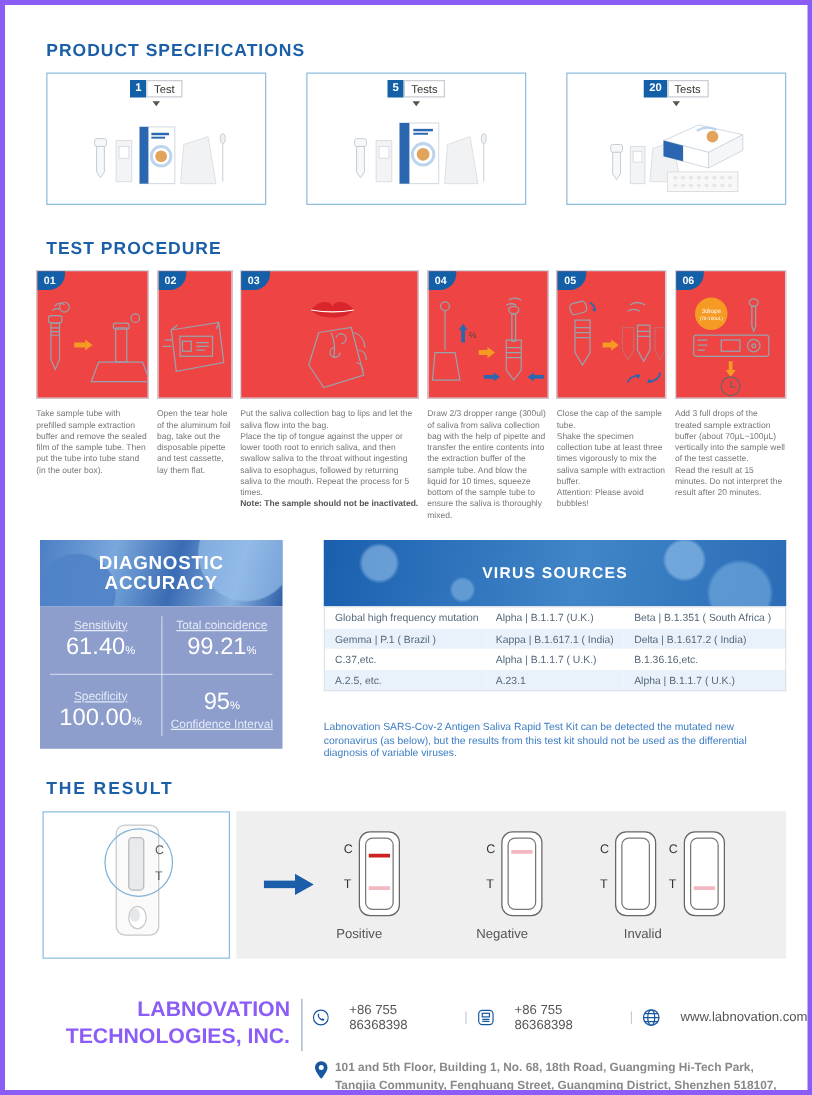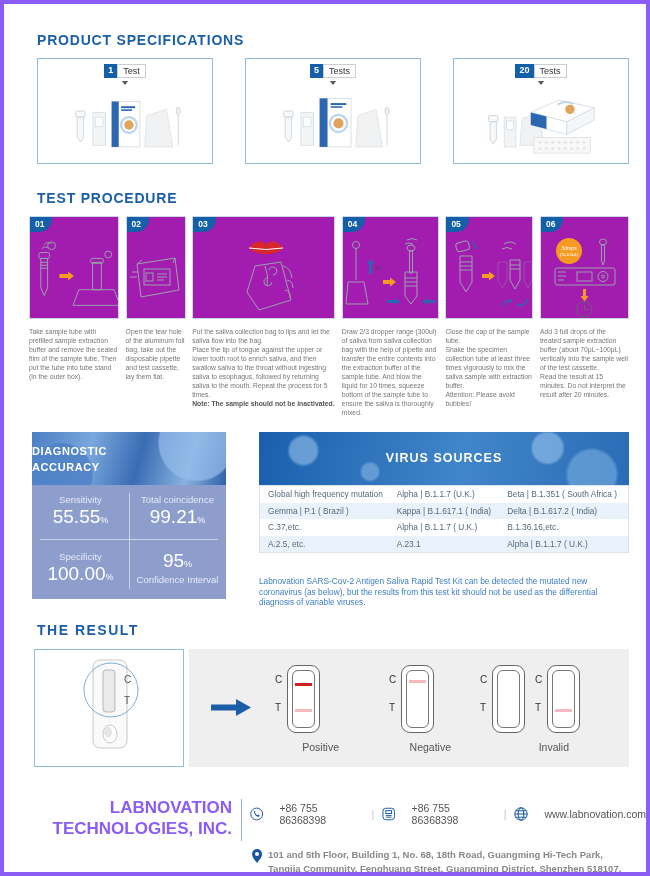--- a/index.html
+++ b/index.html
@@ -11,39 +11,39 @@
   .spec-box{flex:1;border:1px solid #8fbedd;position:relative;box-sizing:border-box;}
   .spec-badge{display:flex;justify-content:center;margin-top:5px;}
   .spec-badge .num{background:#1360a8;color:#fff;font-size:9px;font-weight:bold;padding:1px 4px;}
   .spec-badge .lbl{border:1px solid #c9ced4;background:#fff;color:#333;font-size:9px;padding:1px 5px;}
   .spec-tri{width:0;height:0;border-left:3.5px solid transparent;border-right:3.5px solid transparent;border-top:4.5px solid #555;margin:3px auto 0;}
   .spec-art{position:absolute;left:0;bottom:2px;width:100%;height:72px;}
 
   
   .proc-grid{position:absolute;left:25px;top:212px;width:600px;display:flex;justify-content:space-between;}
   .c1{width:90px}.c2{width:60px}.c3{width:143px}.c4{width:97px}.c5{width:88px}.c6{width:89px}
-  .proc-box{height:103px;border:1px solid #ccd8e4;position:relative;box-sizing:border-box;background:#a21caf;}
+  .proc-box{height:103px;border:1px solid #ccd8e4;position:relative;box-sizing:border-box;background:#ef4444;}
   .proc-num{position:absolute;top:0;left:0;background:#1360a8;color:#fff;font-size:8.5px;font-weight:bold;padding:2px 8px 3px 5px;border-radius:0 0 13px 0;}
   .proc-art{position:absolute;left:0;bottom:0;width:100%;height:82px;}
   .proc-text{margin-top:8px;font-size:6.8px;line-height:9px;color:#777;white-space:pre-line;}
   .proc-note{font-size:6.8px;line-height:9px;color:#555;font-weight:bold;white-space:pre-line;}
 
   
   .panel-acc{position:absolute;left:28px;top:428px;width:194px;}
   .acc-header{height:53px;background:
      radial-gradient(circle at 15% 80%, rgba(80,130,200,.9) 0 18%, transparent 19%),
      radial-gradient(circle at 85% 20%, rgba(150,190,235,.7) 0 22%, transparent 23%),
      linear-gradient(105deg,#4a7fc4 0%,#7aa7dc 30%,#3a6cb4 55%,#88b2e0 80%,#2f5fa8 100%);
-     color:#fff;font-weight:bold;font-size:11px;letter-spacing:.6px;
+     color:#fff;font-weight:bold;font-size:15px;letter-spacing:.6px;text-align:center;
      display:flex;flex-direction:column;justify-content:center;line-height:16px;}
   .acc-stats{height:114px;background:#8d9dcc;position:relative;display:grid;grid-template-columns:1fr 1fr;grid-template-rows:54px 60px;}
   .acc-stats::before{content:"";position:absolute;left:50%;top:8px;bottom:10px;width:1px;background:rgba(255,255,255,.55);}
   .acc-stats::after{content:"";position:absolute;top:54px;left:8px;right:8px;height:1px;background:rgba(255,255,255,.55);}
   .acc-cell{display:flex;flex-direction:column;justify-content:center;align-items:center;color:#fff;}
-  .acc-label{font-size:9.5px;color:#e6ebf7;margin-bottom:2px;}
+  .acc-label{font-size:9.5px;color:#e6ebf7;margin-bottom:2px;text-decoration:underline;}
   .acc-value{font-size:19px;line-height:20px;}
   .acc-unit{font-size:9px;}
 
   
   .panel-virus{position:absolute;left:255px;top:428px;width:370px;}
   .virus-header{height:53px;line-height:53px;text-align:center;color:#fff;font-weight:bold;font-size:12.5px;letter-spacing:1px;background:
      radial-gradient(circle at 12% 35%, rgba(160,200,240,.55) 0 4%, transparent 5%),
      radial-gradient(circle at 30% 75%, rgba(160,200,240,.45) 0 3%, transparent 4%),
      radial-gradient(circle at 78% 30%, rgba(170,210,245,.5) 0 5%, transparent 6%),
      radial-gradient(circle at 90% 80%, rgba(120,175,225,.6) 0 7%, transparent 8%),
@@ -58,21 +58,21 @@
   .result-panel{position:absolute;left:185px;top:645px;width:440px;height:118px;background:#efefef;}
   .arrow-svg{position:absolute;left:22px;top:50px;}
   .cassette{position:absolute;top:16px;width:33px;height:68px;border:1.6px solid #666;border-radius:9px;background:#fff;box-sizing:border-box;}
   .cassette .win{position:absolute;left:4px;right:4px;top:4px;bottom:4px;border:1.2px solid #777;border-radius:6px;}
   .line{position:absolute;left:2px;right:2px;height:3px;}
   .line-c-strong{top:12px;background:#cc2222;}
   .line-c-faint{top:9px;background:#f4b8c0;}
   .line-t-faint{top:38px;background:#f4b8c0;}
   .ct{position:absolute;font-size:10px;color:#333;left:-13px;}
   .ct-c{top:8px;} .ct-t{top:36px;}
-  .outcome{position:absolute;top:92px;width:70px;text-align:right;font-size:10.5px;color:#555;}
+  .outcome{position:absolute;top:92px;width:70px;text-align:left;font-size:10.5px;color:#555;}
 
   
   .company{position:absolute;left:25px;top:793px;width:203px;text-align:right;color:#8b5cf6;font-weight:bold;font-size:17px;line-height:21px;}
   .footer-div{position:absolute;left:237px;top:795px;width:1px;height:42px;background:#9ab0c8;}
   .contact-row{position:absolute;left:246px;top:798px;display:flex;align-items:center;gap:6px;font-size:10.5px;color:#555;}
   .contact-row .sep{color:#c2c8ce;margin:0 2px;}
   .contact-item{display:flex;align-items:center;gap:16px;}
   .addr-row{position:absolute;left:246px;top:844px;display:flex;gap:4px;font-weight:bold;}
   .addr-text{font-size:9.5px;color:#888;line-height:13.5px;}
   svg{display:block;}
@@ -306,21 +306,21 @@
   </div>
 
   <div class="panel-acc">
     <div class="acc-header">
       <span>DIAGNOSTIC</span>
       <span>ACCURACY</span>
     </div>
     <div class="acc-stats">
       <div class="acc-cell">
         <div class="acc-label">Sensitivity</div>
-        <div class="acc-value"><span>55.55</span><span class="acc-unit">%</span></div>
+        <div class="acc-value"><span>61.40</span><span class="acc-unit">%</span></div>
       </div>
       <div class="acc-cell">
         <div class="acc-label">Total coincidence</div>
         <div class="acc-value"><span>99.21</span><span class="acc-unit">%</span></div>
       </div>
       <div class="acc-cell">
         <div class="acc-label">Specificity</div>
         <div class="acc-value"><span>100.00</span><span class="acc-unit">%</span></div>
       </div>
       <div class="acc-cell">

